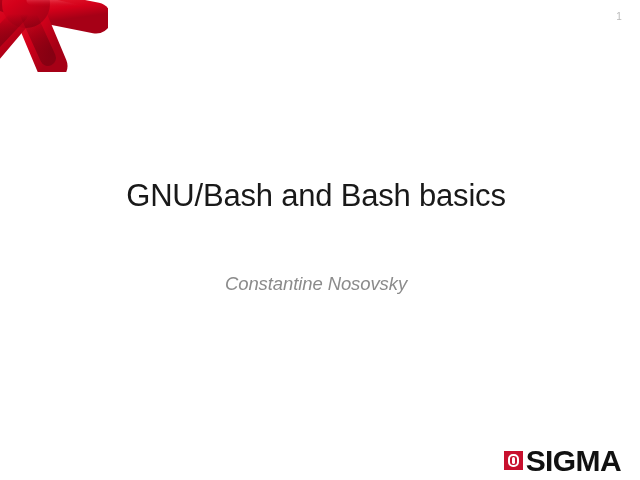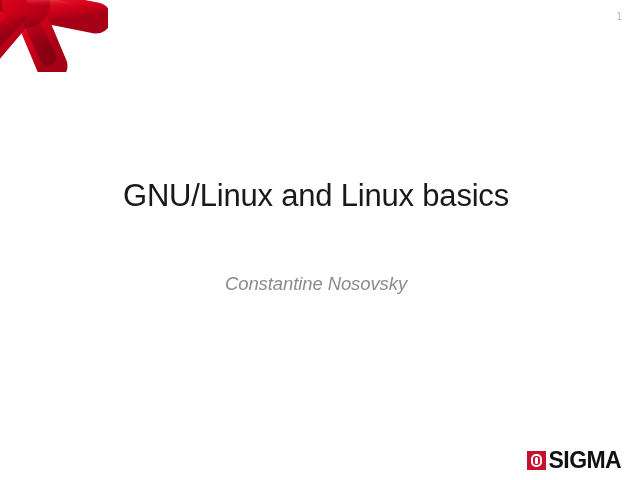--- a/index.html
+++ b/index.html
@@ -111,21 +111,21 @@
   .logo-badge .badge-dot {
     position: absolute;
     left: 8px;
     top: 6px;
     width: 3px;
     height: 7px;
     background: #ffffff;
     border-radius: 1.5px;
   }
   .logo-wordmark {
-    font-size: 23px;
+    font-size: 30px;
     font-weight: bold;
     line-height: 23px;
     color: #111111;
     letter-spacing: -0.6px;
   }
 </style>
 </head>
 <body>
 
 <div class="slide">
@@ -168,21 +168,21 @@
           <path d="M2,10 L22,54" stroke="url(#armDark)" stroke-width="16"></path>
           <path d="M-6,10 L-38,44" stroke="url(#armDark)" stroke-width="16"></path>
         </g>
       </g>
     </svg>
   </div>
 
   <div class="slide-number">1</div>
 
   <div class="title-block">
-    <h1 class="slide-title">GNU/Linux and Linux basics</h1>
+    <h1 class="slide-title">GNU/Bash and Bash basics</h1>
   </div>
 
   <div class="subtitle-block">
     <p class="slide-subtitle">Constantine Nosovsky</p>
   </div>
 
   <div class="logo">
     <span class="logo-badge">
       <span class="badge-ring"></span>
       <span class="badge-dot"></span>

